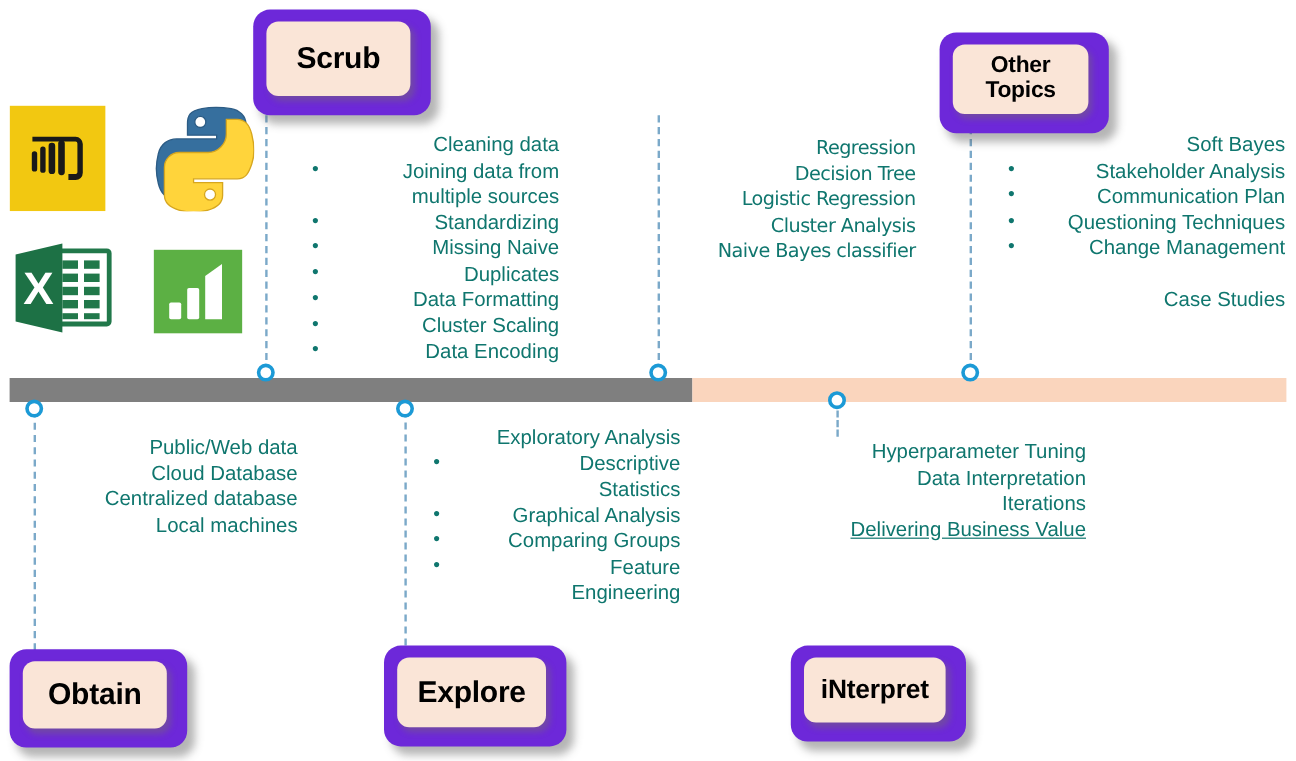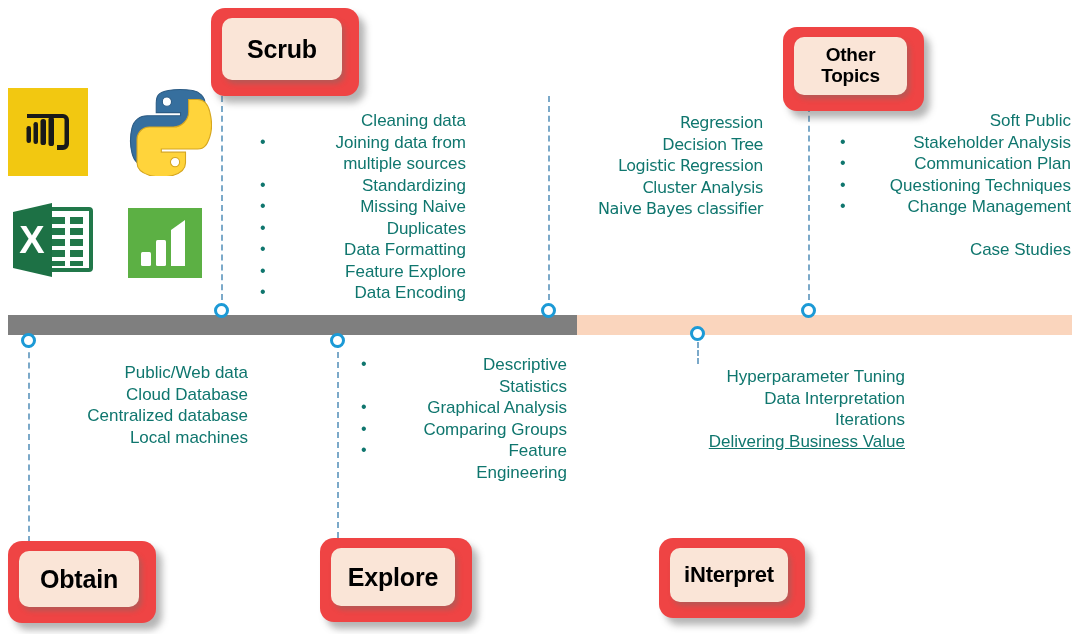--- a/index.html
+++ b/index.html
@@ -47,21 +47,21 @@
   .dash {
     position: absolute;
     width: 0;
     border-left: 2px dashed #7ba9c9;
     z-index: 2;
   }
 
   
   .stagebox {
     position: absolute;
-    background: #ef4444;
+    background: #6d28d9;
     border-radius: 14px;
     box-shadow: 6px 7px 7px rgba(90,90,90,0.45);
     z-index: 7;
   }
   .stagebox .plate {
     position: absolute;
     left: 11px;
     top: 10px;
     right: 17px;
     bottom: 16px;
@@ -233,53 +233,54 @@
 
   <div class="textblock" style="left:251px; top:110px; width:215px;">
     <div class="head">Cleaning data</div>
     <ul>
       <li>Joining data from</li>
       <li style="padding-left: 28px; list-style: none;" class="cont">multiple sources</li>
       <li>Standardizing</li>
       <li>Missing Naive</li>
       <li>Duplicates</li>
       <li>Data Formatting</li>
-      <li>Feature Explore</li>
+      <li>Cluster Scaling</li>
       <li>Data Encoding</li>
     </ul>
   </div>
 
   <div class="textblock condensed" style="left:563px; top:112px; width:200px;">
     <div class="plain">Regression</div>
     <div class="plain">Decision Tree</div>
     <div class="plain">Logistic Regression</div>
     <div class="plain">Cluster Analysis</div>
     <div class="plain">Naive Bayes classifier</div>
   </div>
 
   <div class="textblock" style="left:831px; top:110px; width:240px;">
-    <div class="head">Soft Public</div>
+    <div class="head">Soft Bayes</div>
     <ul>
       <li>Stakeholder Analysis</li>
       <li>Communication Plan</li>
       <li>Questioning Techniques</li>
       <li>Change Management</li>
     </ul>
     <div class="spacer"></div>
     <div class="plain">Case Studies</div>
   </div>
 
   <div class="textblock" style="left:33px; top:362px; width:215px;">
     <div class="plain">Public/Web data</div>
     <div class="plain">Cloud Database</div>
     <div class="plain">Centralized database</div>
     <div class="plain">Local machines</div>
   </div>
 
   <div class="textblock" style="left:352px; top:354px; width:215px;">
+    <div class="head">Exploratory Analysis</div>
     <ul>
       <li>Descriptive</li>
       <li class="cont" style="list-style: none;">Statistics</li>
       <li>Graphical Analysis</li>
       <li>Comparing Groups</li>
       <li>Feature</li>
       <li class="cont" style="list-style: none;">Engineering</li>
     </ul>
   </div>
 

